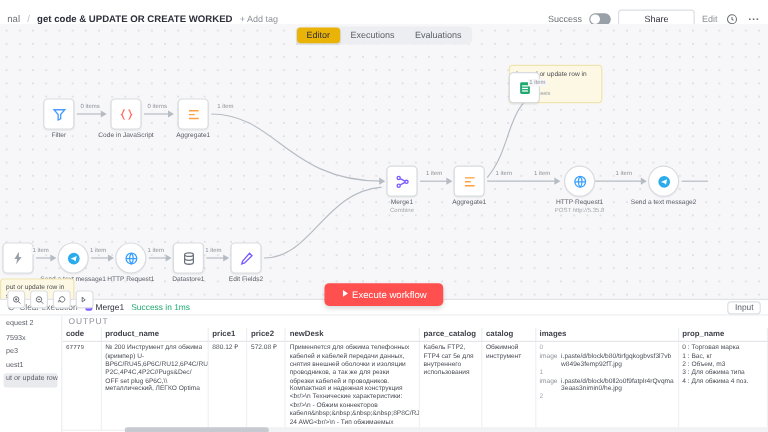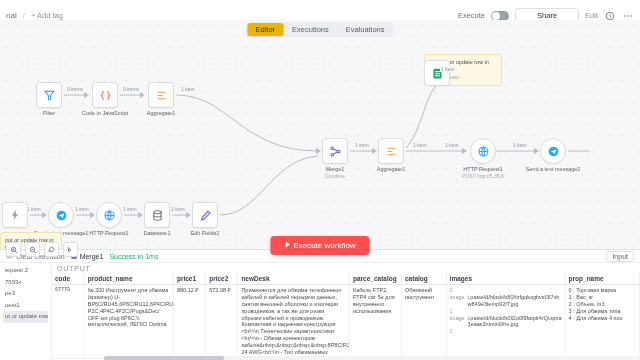--- a/index.html
+++ b/index.html
@@ -140,23 +140,24 @@
     position:absolute; left:52px; right:0; bottom:0; height:5px; background:#f1f2f4;
   }
   .hscroll-thumb { width:120px; height:5px; background:#c7cad0; border-radius:3px; }
 </style>
 </head>
 <body>
 
 <div class="topbar">
   <span class="crumb">nal</span>
   <span class="crumb-sep">/</span>
+  <span class="crumb-title">get code &amp; UPDATE  OR CREATE WORKED</span>
   <span class="addtag">+ Add tag</span>
   <div class="topbar-right">
-    <span class="inactive-lbl">Execute</span>
+    <span class="inactive-lbl">Success</span>
     <div class="toggle"></div>
     <div class="btn-share">Share</div>
     <span class="saved">Edit</span>
     <span class="icon-btn">
       <svg width="10" height="10" viewBox="0 0 16 16" fill="none" stroke="#6b6f76" stroke-width="1.4">
         <circle cx="8" cy="8" r="6"></circle>
           <path d="M8 5v3.2l2 1.2"></path>
       </svg>
     </span>
     <span class="icon-btn">

